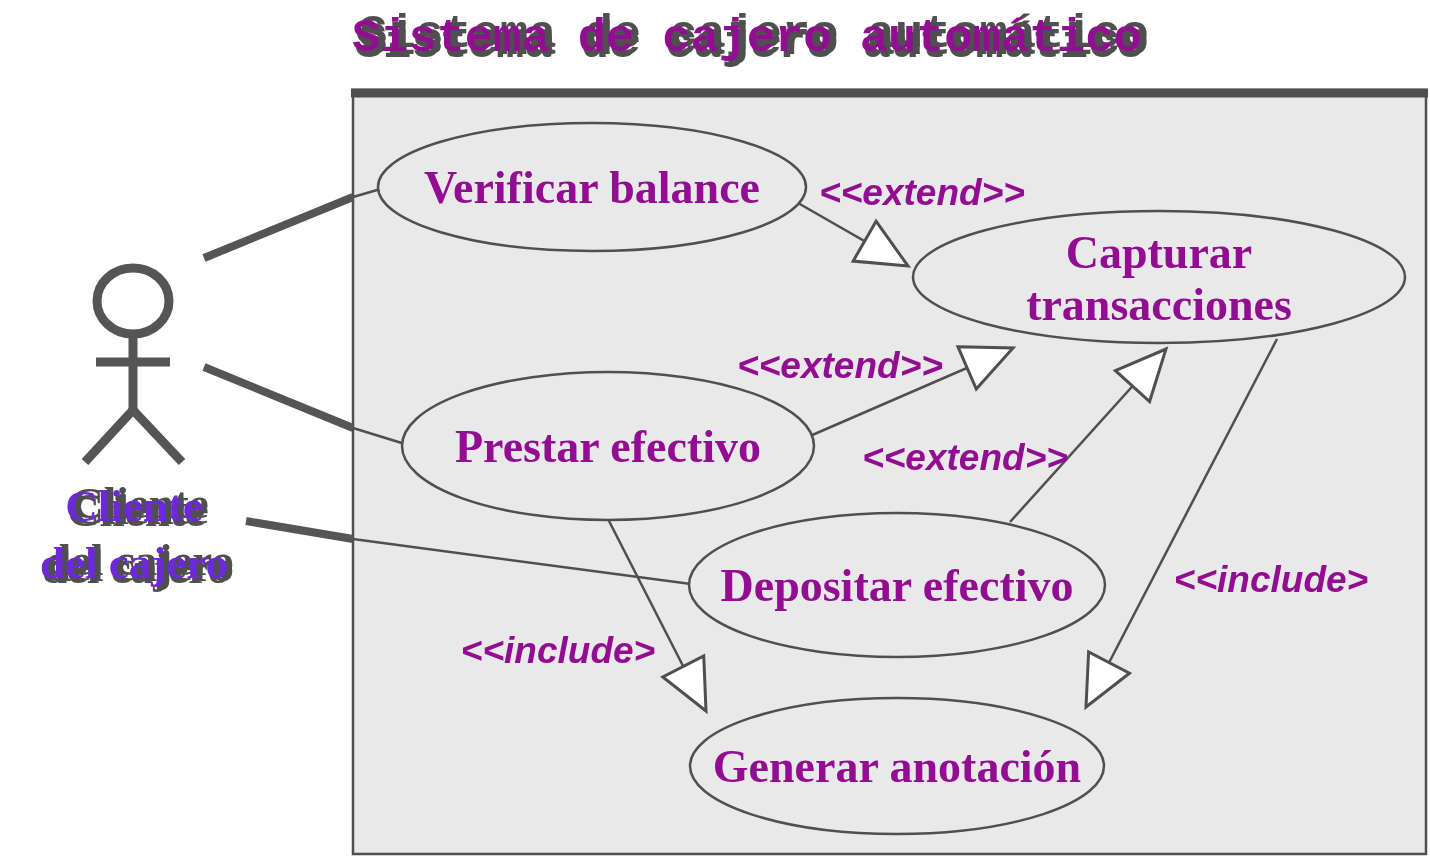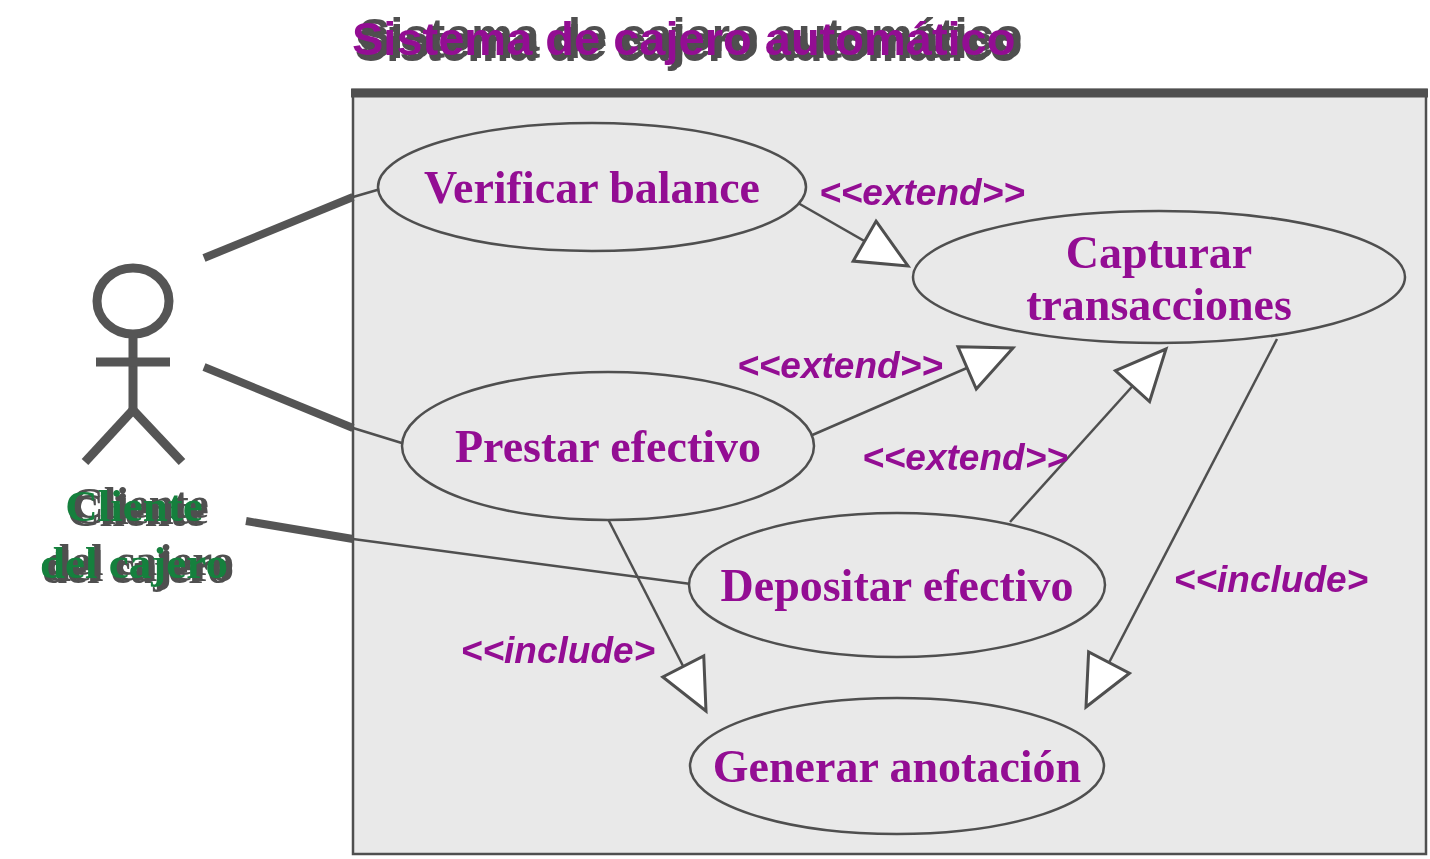--- a/index.html
+++ b/index.html
@@ -1,25 +1,25 @@
 <!DOCTYPE html>
 <html><head>
 <meta charset="utf-8">
 <style>
   html,body{margin:0;padding:0;background:#ffffff;}
   .stage{position:relative;width:1430px;height:859px;overflow:hidden;background:#ffffff;
          font-family:"Liberation Serif","DejaVu Serif",serif;}
   .stage svg{position:absolute;left:0;top:0;}
   .sys-title{position:absolute;left:352px;top:16px;white-space:nowrap;
-    font-family:Liberation Sans, sans-serif;
+    font-family:Liberation Mono, monospace;
     font-weight:bold;font-size:47px;line-height:46px;color:#930d93;
     text-shadow:7px -4px 0 #4f4f4f,7px 3px 0 #4f4f4f,3px 6px 0 #4f4f4f;}
   .actor-label{position:absolute;left:8px;top:478px;width:252px;text-align:center;
     font-family:"Liberation Serif","DejaVu Serif",serif;
-    font-weight:bold;font-size:45px;line-height:57px;color:#15803d;
+    font-weight:bold;font-size:45px;line-height:57px;color:#6d28d9;
     text-shadow:6px -3px 0 #4f4f4f,6px 3px 0 #4f4f4f,2px 5px 0 #4f4f4f;}
   .uc-text{font-family:"Liberation Serif","DejaVu Serif",serif;font-weight:bold;
     font-size:46px;fill:#930d93;text-anchor:middle;}
   .stereo{font-family:"Liberation Sans","DejaVu Sans",sans-serif;font-weight:bold;
     font-style:italic;font-size:37px;fill:#930d93;text-anchor:middle;}
   .shape{fill:#e9e9e9;stroke:#4f4f4f;stroke-width:2.5;}
   .rel{stroke:#4f4f4f;stroke-width:2.5;fill:none;}
   .assoc-out{stroke:#555555;stroke-width:8;fill:none;}
   .assoc-in{stroke:#4f4f4f;stroke-width:2.5;fill:none;}
   .actor-stroke{stroke:#555555;stroke-width:9;fill:none;}

